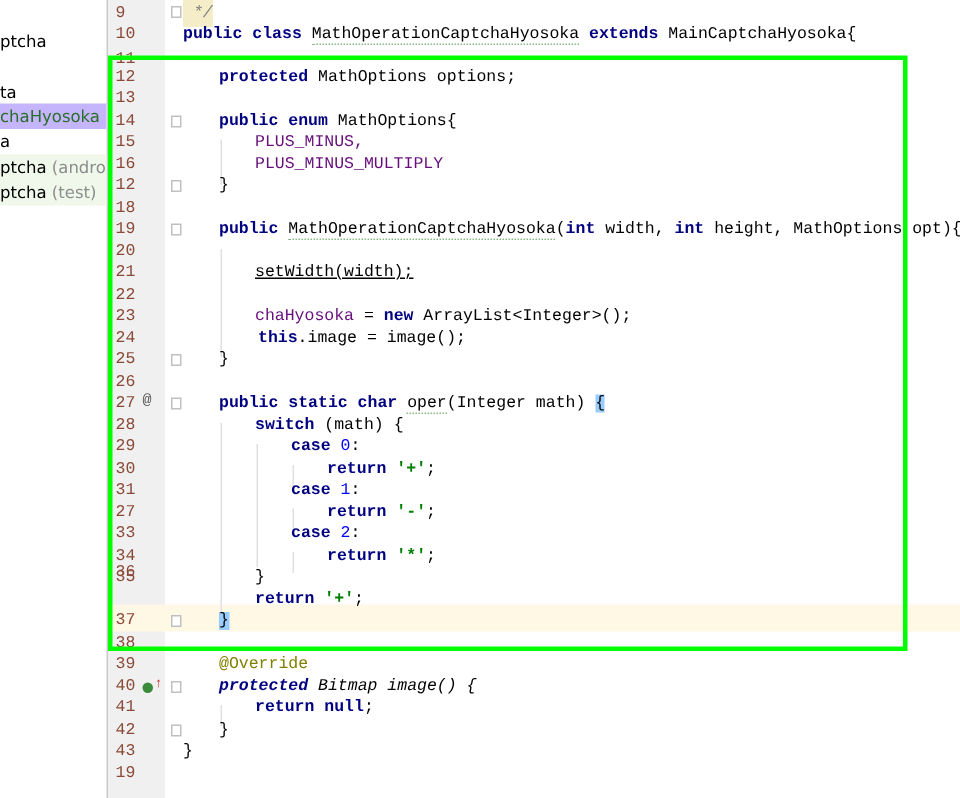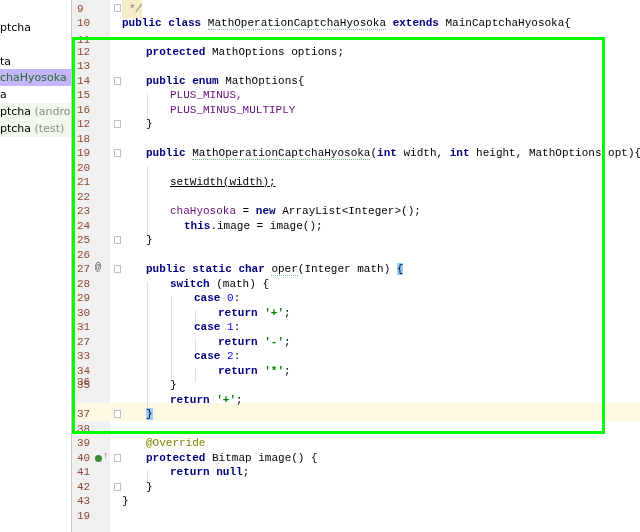--- a/index.html
+++ b/index.html
@@ -118,35 +118,35 @@
   <div class="code-line" style="top:43px; left:26px;"><span class="kw">protected </span><span>MathOptions options;</span></div>
 
   <div class="code-line" style="top:72px; left:26px;"><span class="kw">public enum </span><span>MathOptions{</span></div>
   <div class="code-line" style="top:86px; left:50px;"><span class="ital">PLUS_MINUS,</span></div>
   <div class="code-line" style="top:101px; left:50px;"><span class="ital">PLUS_MINUS_MULTIPLY</span></div>
   <div class="code-line" style="top:115px; left:26px;"><span>}</span></div>
 
   <div class="code-line" style="top:144px; left:26px;"><span class="kw">public </span><span class="squiggle">MathOperationCaptchaHyosoka</span><span>(</span><span class="kw">int</span><span> width, </span><span class="kw">int</span><span> height, MathOptions opt){</span></div>
   <div class="code-line" style="top:173px; left:50px;text-decoration:underline;"><span>setWidth(width);</span></div>
   <div class="code-line" style="top:202px; left:50px;"><span class="ital">chaHyosoka</span><span> = </span><span class="kw">new</span><span> ArrayList&lt;Integer&gt;();</span></div>
-  <div class="code-line" style="top:217px; left:64px;"><span class="kw">this</span><span>.image = image();</span></div>
+  <div class="code-line" style="top:217px; left:52px;"><span class="kw">this</span><span>.image = image();</span></div>
   <div class="code-line" style="top:231px; left:26px;"><span>}</span></div>
 
   <div class="code-line" style="top:275px; left:50px;"><span class="kw">switch</span><span> (math) {</span></div>
   <div class="code-line" style="top:260px; left:26px;"><span class="kw">public static char </span><span class="squiggle">oper</span><span>(Integer math) </span><span class="hl-brace">{</span></div>
   <div class="code-line" style="top:289px; left:74px;"><span class="kw">case </span><span class="num">0</span><span>:</span></div>
   <div class="code-line" style="top:304px; left:98px;"><span class="kw">return </span><span class="str">'+'</span><span>;</span></div>
   <div class="code-line" style="top:318px; left:74px;"><span class="kw">case </span><span class="num">1</span><span>:</span></div>
   <div class="code-line" style="top:333px; left:98px;"><span class="kw">return </span><span class="str">'-'</span><span>;</span></div>
   <div class="code-line" style="top:347px; left:74px;"><span class="kw">case </span><span class="num">2</span><span>:</span></div>
   <div class="code-line" style="top:362px; left:98px;"><span class="kw">return </span><span class="str">'*'</span><span>;</span></div>
   <div class="code-line" style="top:376px; left:50px;"><span>}</span></div>
   <div class="code-line" style="top:391px; left:50px;"><span class="kw">return </span><span class="str">'+'</span><span>;</span></div>
   <div class="code-line" style="top:405px; left:26px;"><span class="hl-brace">}</span></div>
 
   <div class="code-line" style="top:434px; left:26px;"><span class="ann">@Override</span></div>
-  <div class="code-line" style="top:449px; left:26px;"><span class="kw">protected </span><span>Bitmap image() {</span></div>
+  <div class="code-line" style="top:449px; left:26px;font-style:italic;"><span class="kw">protected </span><span>Bitmap image() {</span></div>
   <div class="code-line" style="top:463px; left:50px;"><span class="kw">return null</span><span>;</span></div>
   <div class="code-line" style="top:478px; left:26px;"><span>}</span></div>
   <div class="code-line" style="top:492px; left:2px;"><span>}</span></div>
 </div>
 
 <div class="green-box"></div>
 
 </body></html>

